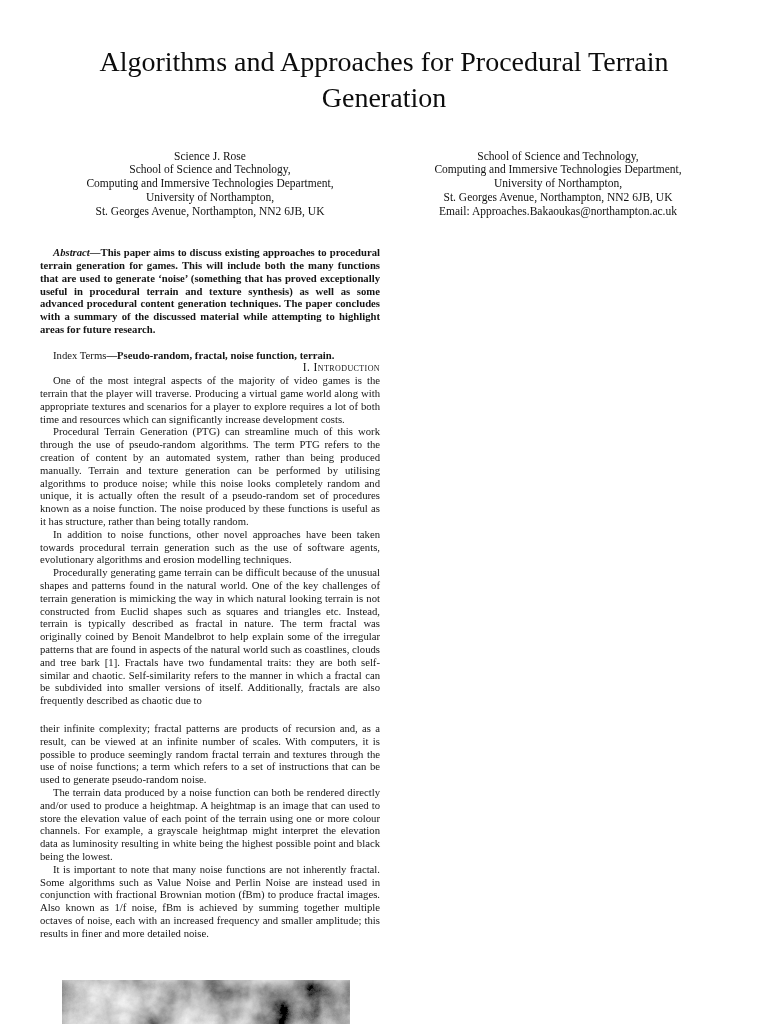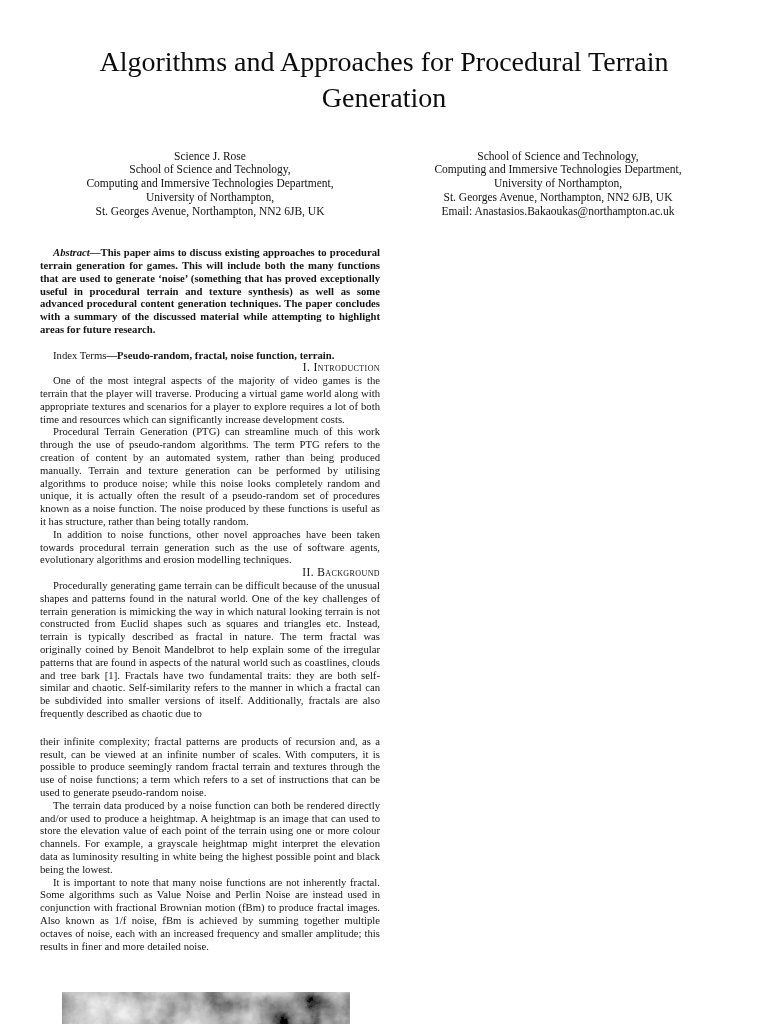--- a/index.html
+++ b/index.html
@@ -108,37 +108,36 @@
           <div>University of Northampton,</div>
           <div>St. Georges Avenue, Northampton, NN2 6JB, UK</div>
         </div>
     </div>
     <div class="author">
       <div>
           <div>School of Science and Technology,</div>
           <div>Computing and Immersive Technologies Department,</div>
           <div>University of Northampton,</div>
           <div>St. Georges Avenue, Northampton, NN2 6JB, UK</div>
-          <div>Email: Anastasios.Bakaoukas@northampton.ac.uk</div>
+          <div>Email: Approaches.Bakaoukas@northampton.ac.uk</div>
         </div>
     </div>
   </div>
 
   <div class="columns">
 
     <div class="col">
       <p class="abstract-par"><span class="abstract-lead">Abstract</span><span>—This paper aims to discuss existing approaches to procedural terrain generation for games. This will include both the many functions that are used to generate ‘noise’ (something that has proved exceptionally useful in procedural terrain and texture synthesis) as well as some advanced procedural content generation techniques. The paper concludes with a summary of the discussed material while attempting to highlight areas for future research.</span></p>
       <p class="indexterms-par"><span class="indexterms-lead">Index Terms</span><span>—Pseudo-random, fractal, noise function, terrain.</span></p>
 
       <p class="section-heading">I. Introduction</p>
       <p>One of the most integral aspects of the majority of video games is the terrain that the player will traverse. Producing a virtual game world along with appropriate textures and scenarios for a player to explore requires a lot of both time and resources which can significantly increase development costs.</p>
       <p>Procedural Terrain Generation (PTG) can streamline much of this work through the use of pseudo-random algorithms. The term PTG refers to the creation of content by an automated system, rather than being produced manually. Terrain and texture generation can be performed by utilising algorithms to produce noise; while this noise looks completely random and unique, it is actually often the result of a pseudo-random set of procedures known as a noise function. The noise produced by these functions is useful as it has structure, rather than being totally random.</p>
       <p>In addition to noise functions, other novel approaches have been taken towards procedural terrain generation such as the use of software agents, evolutionary algorithms and erosion modelling techniques.</p>
 
-      <p class="section-heading">II. Background</p>
       <p>Procedurally generating game terrain can be difficult because of the unusual shapes and patterns found in the natural world. One of the key challenges of terrain generation is mimicking the way in which natural looking terrain is not constructed from Euclid shapes such as squares and triangles etc. Instead, terrain is typically described as fractal in nature. The term fractal was originally coined by Benoit Mandelbrot to help explain some of the irregular patterns that are found in aspects of the natural world such as coastlines, clouds and tree bark [1]. Fractals have two fundamental traits: they are both self-similar and chaotic. Self-similarity refers to the manner in which a fractal can be subdivided into smaller versions of itself. Additionally, fractals are also frequently described as chaotic due to</p>
     </div>
 
     <div class="col">
       <p class="no-indent">their infinite complexity; fractal patterns are products of recursion and, as a result, can be viewed at an infinite number of scales. With computers, it is possible to produce seemingly random fractal terrain and textures through the use of noise functions; a term which refers to a set of instructions that can be used to generate pseudo-random noise.</p>
       <p>The terrain data produced by a noise function can both be rendered directly and/or used to produce a heightmap. A heightmap is an image that can used to store the elevation value of each point of the terrain using one or more colour channels. For example, a grayscale heightmap might interpret the elevation data as luminosity resulting in white being the highest possible point and black being the lowest.</p>
       <p>It is important to note that many noise functions are not inherently fractal. Some algorithms such as Value Noise and Perlin Noise are instead used in conjunction with fractional Brownian motion (fBm) to produce fractal images. Also known as 1/f noise, fBm is achieved by summing together multiple octaves of noise, each with an increased frequency and smaller amplitude; this results in finer and more detailed noise.</p>
 
       <div class="figure-block">
         <span class="noise-frame">

